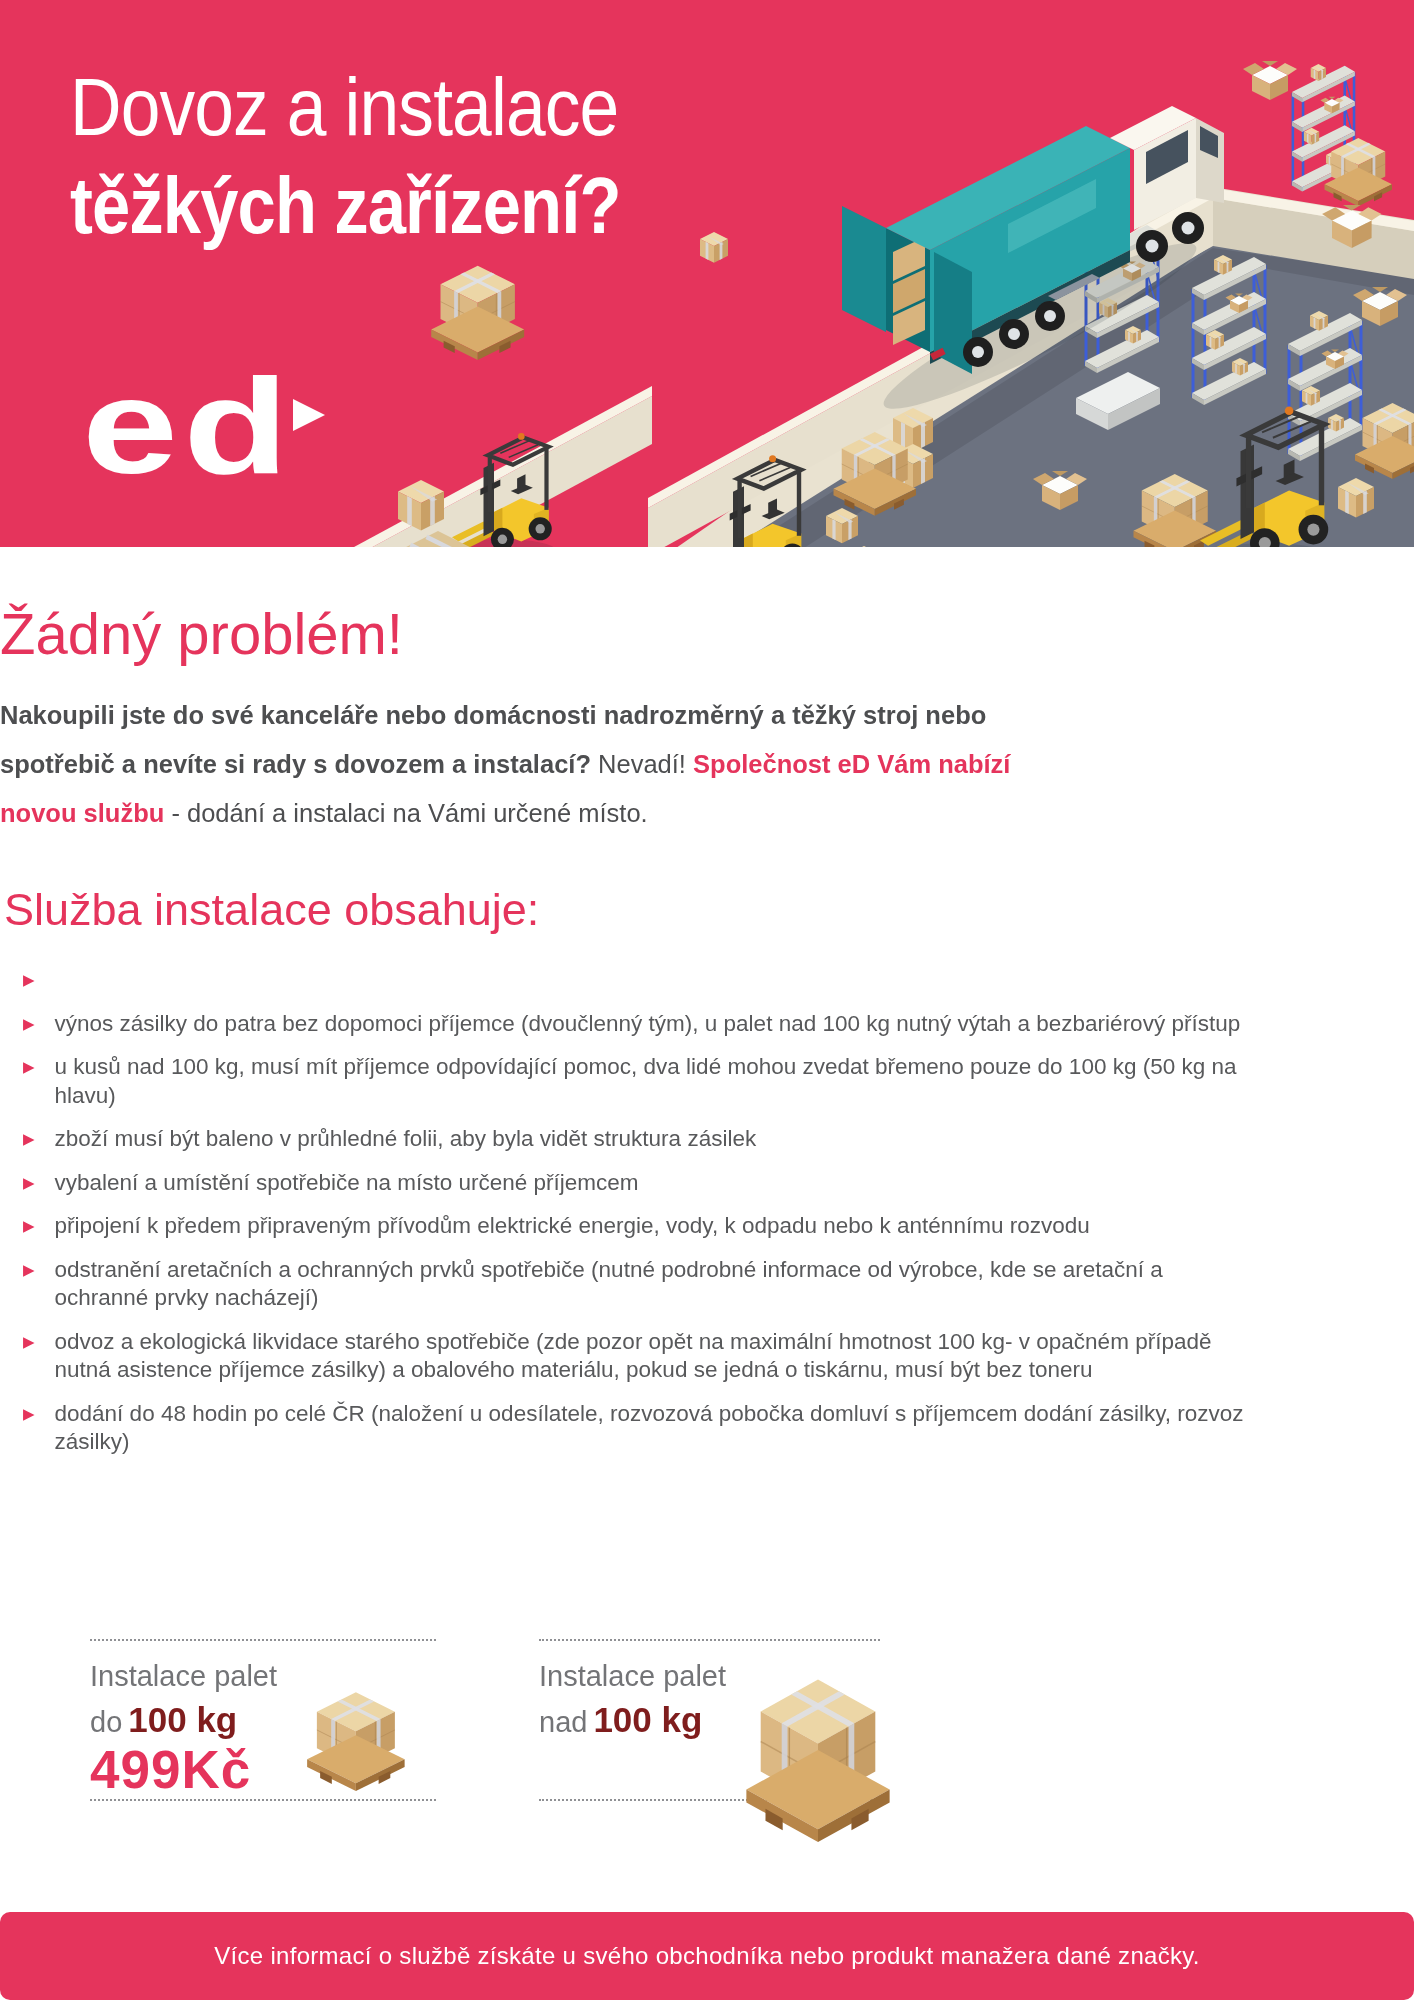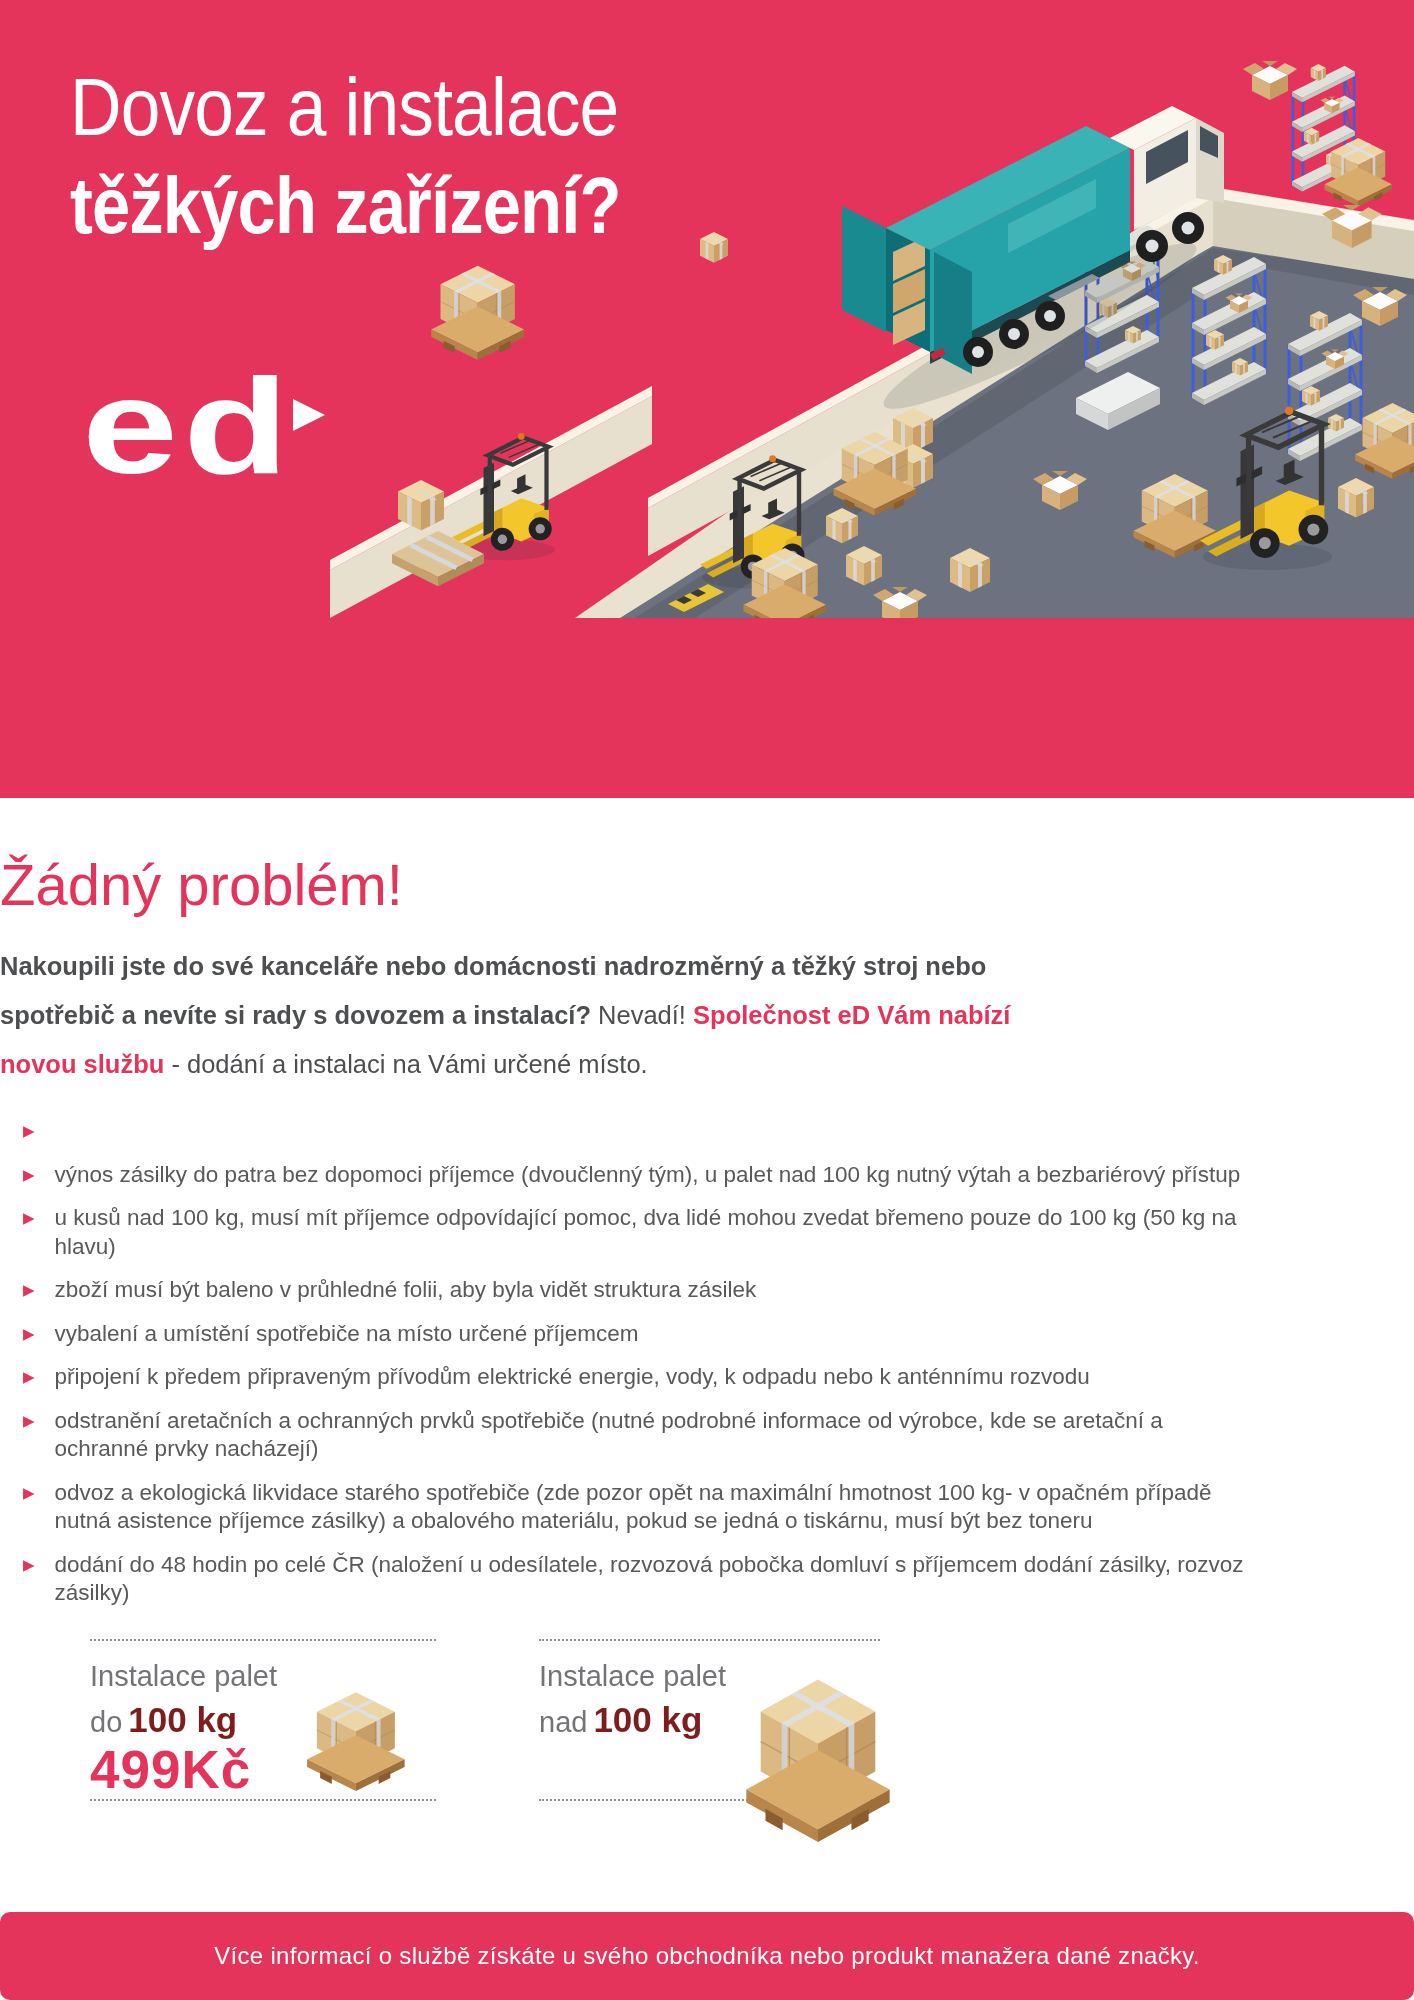--- a/index.html
+++ b/index.html
@@ -10,21 +10,21 @@
   }
   *{box-sizing:border-box;}
   html,body{margin:0;padding:0;background:#ffffff;}
   .page{
     position:relative;width:1414px;height:2000px;margin:0 auto;
     background:#ffffff;overflow:hidden;
     font-family:"Liberation Sans","DejaVu Sans",sans-serif;
     -webkit-font-smoothing:antialiased;
   }
   
-  header.banner{position:relative;width:1414px;height:798px;background:var(--pink);overflow:hidden;}
+  header.banner{position:relative;width:1414px;height:547px;background:var(--pink);overflow:hidden;}
   svg.scene{position:absolute;left:0;top:0;width:1414px;height:618px;display:block;}
   h1.title{
     position:absolute;left:70px;top:58px;margin:0;color:#fff;
     font-size:82px;line-height:98px;letter-spacing:-1px;font-weight:300;
     transform:scaleX(.87);transform-origin:left top;white-space:nowrap;
   }
   h1.title .t-light{font-weight:300;}
   h1.title .t-bold{font-weight:700;font-size:79px;}
   .logo{
     position:absolute;left:82px;top:358px;margin:0;color:#fff;
@@ -277,20 +277,21 @@
       <polygon points="0,0 32,16 0,32" fill="#ffffff"></polygon>
     </svg>
   </header>
 
   <main>
 
     <h2 class="problem">Žádný problém!</h2>
 
     <p class="intro"><span class="b">Nakoupili jste do své kanceláře nebo domácnosti nadrozměrný a těžký stroj nebo spotřebič a nevíte si rady s dovozem a instalací?</span><span> Nevadí! </span><span class="pb">Společnost eD Vám nabízí novou službu</span><span> - dodání a instalaci na Vámi určené místo.</span></p>
 
+    <h3 class="services-heading">Služba instalace obsahuje:</h3>
 
     <ul class="services">
       <li>
           <span class="blt">▶</span>
         </li>
       <li>
           <span class="blt">▶</span>
           <span>výnos zásilky do patra bez dopomoci příjemce (dvoučlenný tým), u palet nad 100 kg nutný výtah a bezbariérový přístup</span>
         </li>
       <li>

